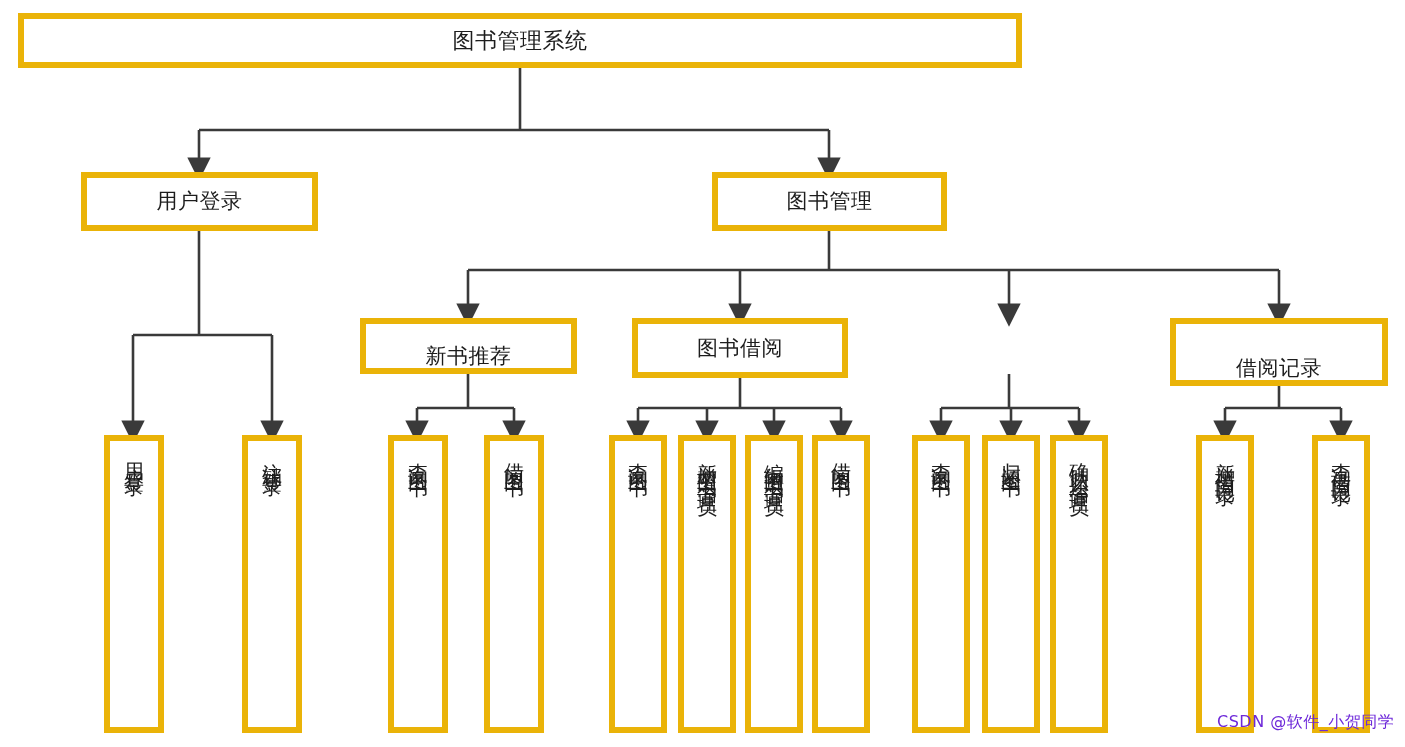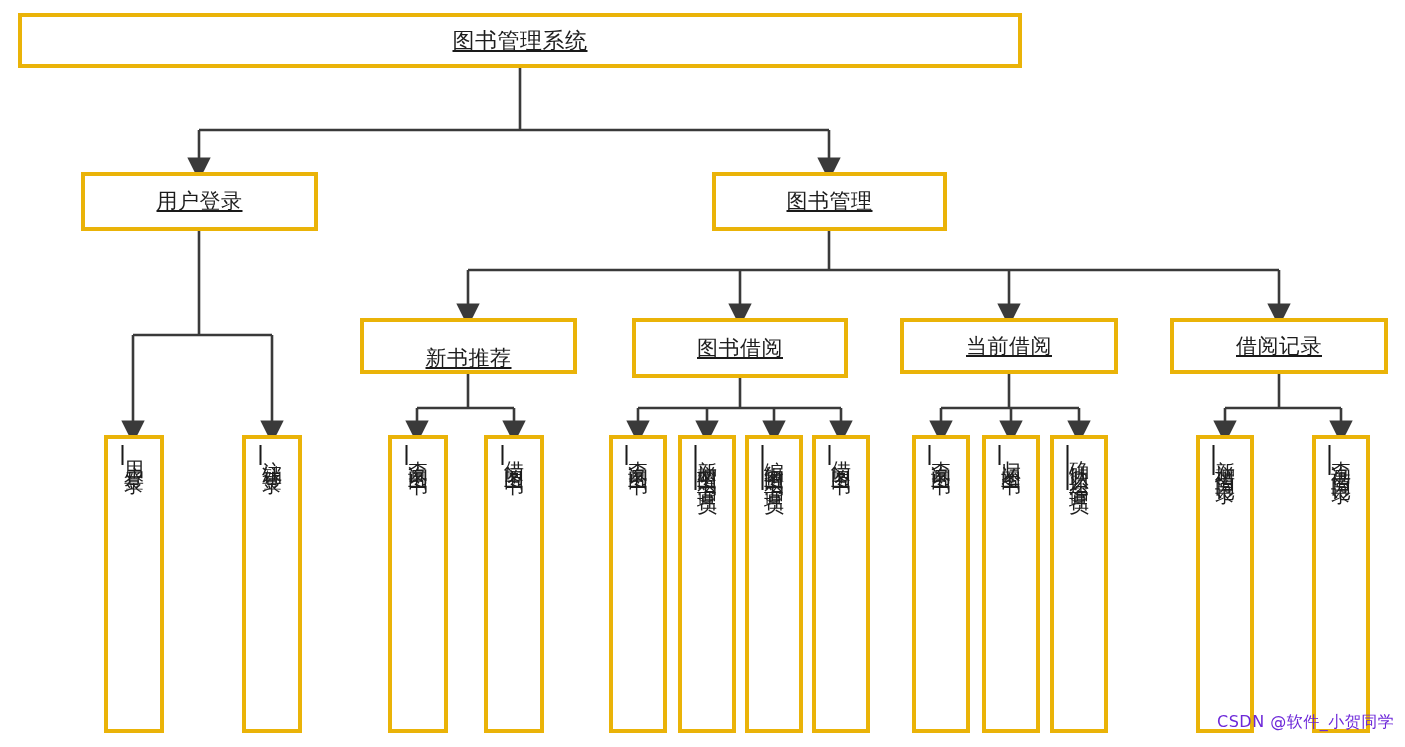--- a/index.html
+++ b/index.html
@@ -19,26 +19,25 @@
     position:absolute;
     left:0; top:0;
     width:1405px;
     height:747px;
     pointer-events:none;
   }
   .node{
     position:absolute;
     box-sizing:border-box;
     background:#ffffff;
-    border:4px solid #eab308;
+    border:6px solid #eab308;
     display:flex;
     align-items:center;
     justify-content:center;
     z-index:2;
-    text-decoration:underline;
   }
   .node .lbl{
     font-size:21px;
     line-height:1.15;
     color:#1d1d1d;
     letter-spacing:0.5px;
     white-space:nowrap;
   }
   .node-title .lbl{ font-size:22px; }
   .node-l1 .lbl{ font-size:21px; }
@@ -139,24 +138,21 @@
   <div class="node node-l1" style="left:712px;top:172px;width:235px;height:59px;">
     <span class="lbl">图书管理</span>
   </div>
 
   <div class="node node-l2" style="left:360px;top:318px;width:217px;height:56px;align-items:flex-end;">
     <span class="lbl">新书推荐</span>
   </div>
   <div class="node node-l2" style="left:632px;top:318px;width:216px;height:60px;">
     <span class="lbl">图书借阅</span>
   </div>
-  <div class="node node-l2" style="left:900px;top:318px;width:218px;height:56px;">
-    <span class="lbl">当前借阅</span>
-  </div>
-  <div class="node node-l2" style="left:1170px;top:318px;width:218px;height:56px;">
+  <div class="node node-l2" style="left:1170px;top:318px;width:218px;height:68px;align-items:flex-end;">
     <span class="lbl">借阅记录</span>
   </div>
 
   <div class="node node-leaf" style="left:104px;top:435px;width:60px;height:298px;">
     <span class="lbl">用户登录</span>
   </div>
   <div class="node node-leaf" style="left:242px;top:435px;width:60px;height:298px;">
     <span class="lbl">注销登录</span>
   </div>
 

